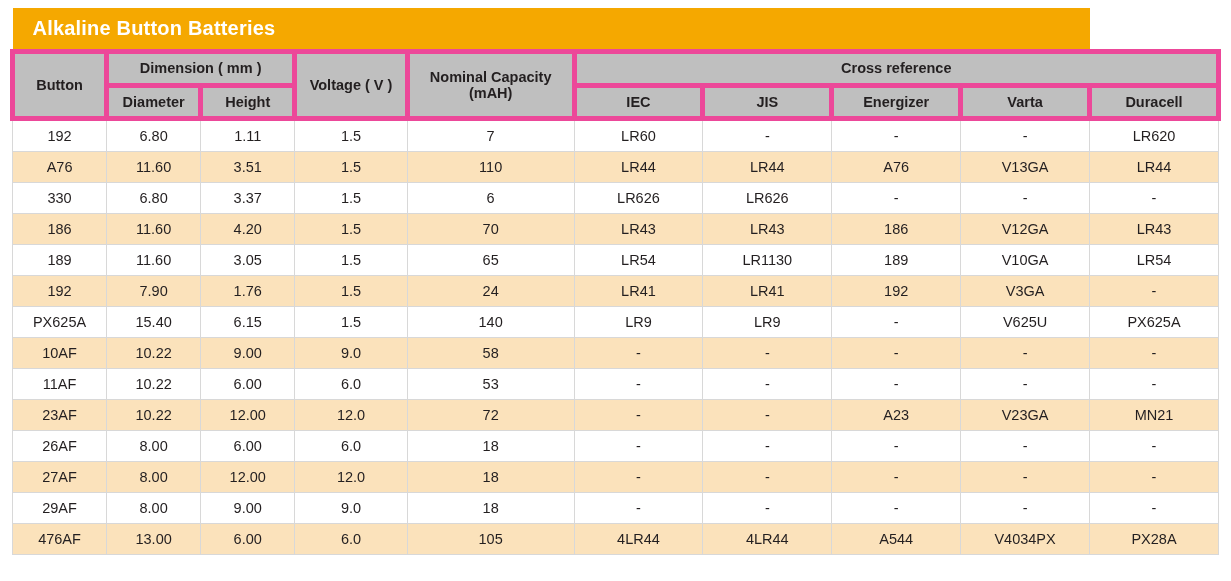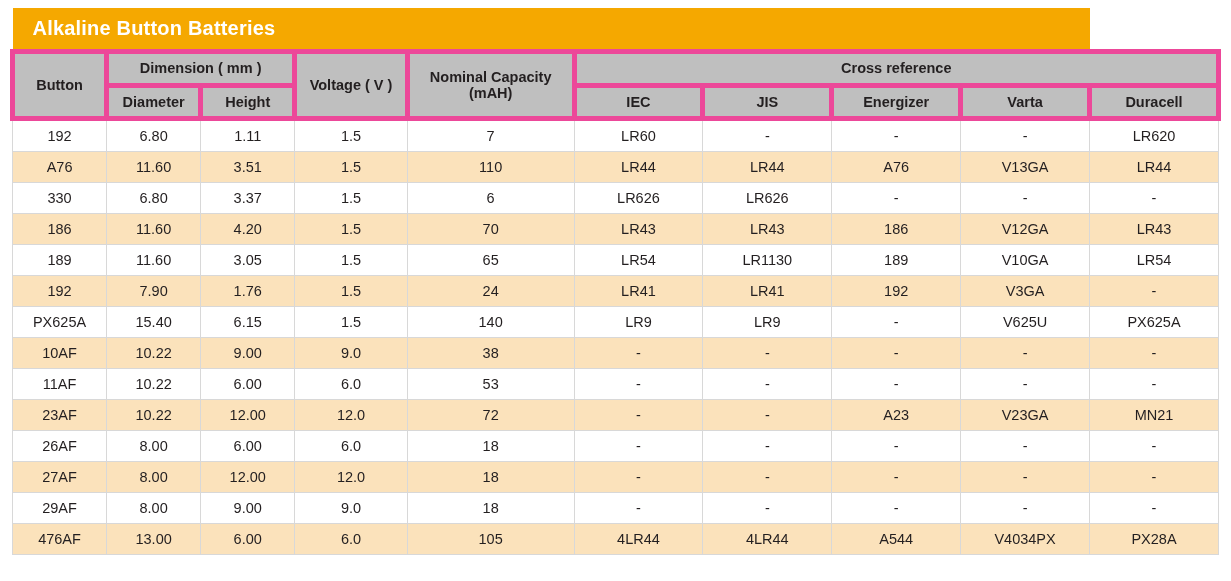--- a/index.html
+++ b/index.html
@@ -205,21 +205,21 @@
           <td class="cell">LR9</td>
           <td class="cell">-</td>
           <td class="cell">V625U</td>
           <td class="cell">PX625A</td>
         </tr>
         <tr class="alt">
           <td class="cell">10AF</td>
           <td class="cell">10.22</td>
           <td class="cell">9.00</td>
           <td class="cell">9.0</td>
-          <td class="cell">38</td>
+          <td class="cell">58</td>
           <td class="cell">-</td>
           <td class="cell">-</td>
           <td class="cell">-</td>
           <td class="cell">-</td>
           <td class="cell">-</td>
         </tr>
         <tr class="plain">
           <td class="cell">11AF</td>
           <td class="cell">10.22</td>
           <td class="cell">6.00</td>

